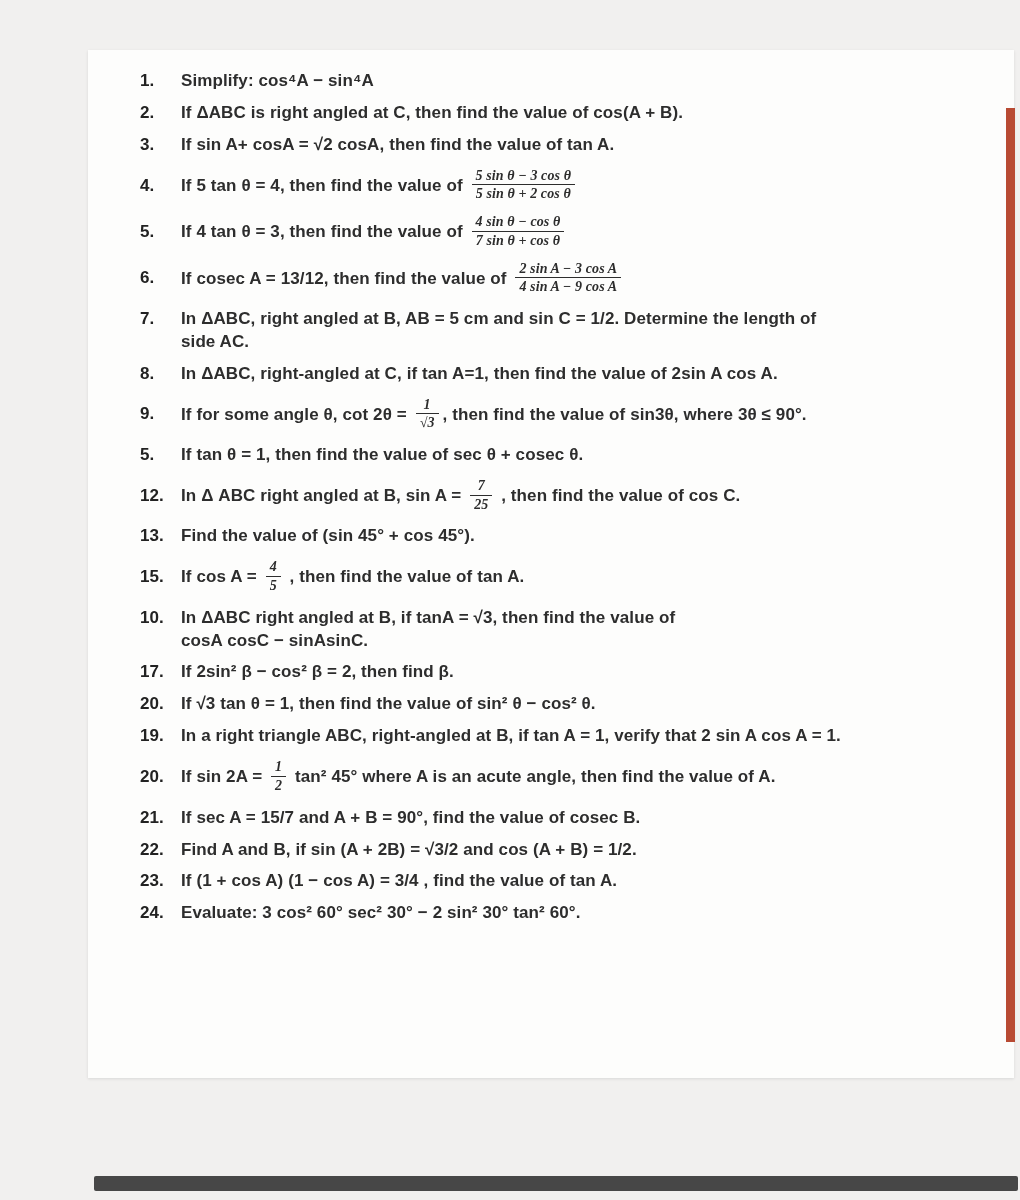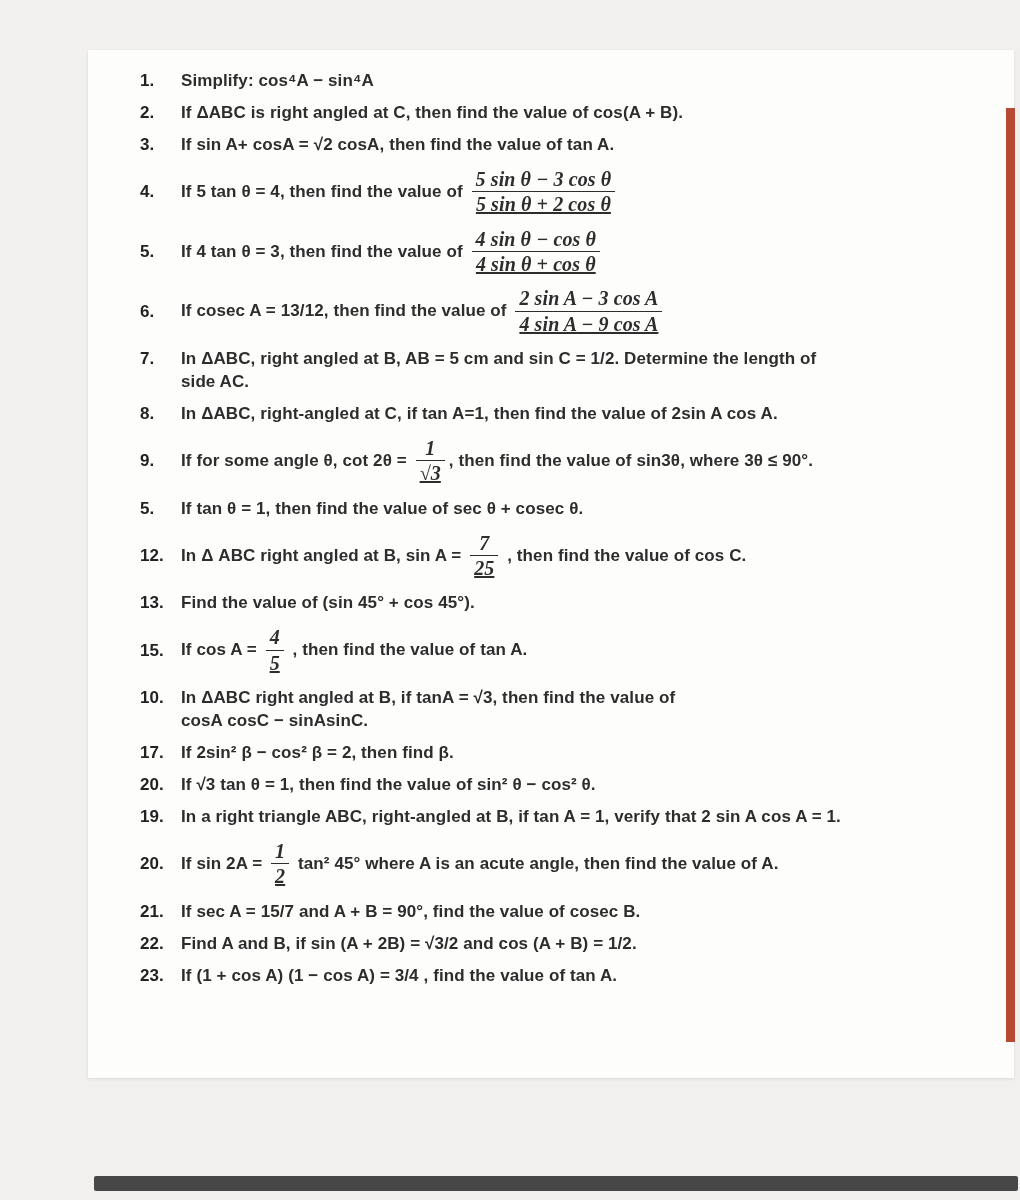--- a/index.html
+++ b/index.html
@@ -71,35 +71,34 @@
     flex:1;
     padding-right:8px;
   }
   .frac {
     display:inline-block;
     vertical-align:middle;
     text-align:center;
     font-family:"Liberation Serif", serif;
     font-style:italic;
     font-weight:700;
-    font-size:20px;
+    font-size:14px;
     line-height:1.12;
     margin:0 4px;
     position:relative;
     top:-1px;
   }
   .frac .fnum {
     display:block;
     padding:0 4px 1px 4px;
     border-bottom:1.6px solid #2d2d2d;
   }
   .frac .fden {
     display:block;
     padding:1px 4px 0 4px;
-    text-decoration:underline;
   }
 </style>
 </head>
 <body>
 
 <div class="canvas" style="background: rgb(241, 240, 239);">
   <div class="paper" style="background: rgb(253, 253, 252);"></div>
   <div class="red-strip" style="background: rgb(184, 74, 51);"></div>
   <div class="bottom-bar" style="background: rgb(71, 71, 71);"></div>
   <div class="content" style="color: rgb(45, 45, 45);">
@@ -114,21 +113,21 @@
       <div class="q-row">
         <span class="q-num">3.</span>
         <span class="q-text">If sin A+ cosA = √2 cosA, then find the value of tan A.</span>
       </div>
       <div class="q-row tall">
         <span class="q-num">4.</span>
         <span class="q-text">If 5 tan θ = 4, then find the value of <span class="frac"><span class="fnum">5 sin θ − 3 cos θ</span><span class="fden">5 sin θ + 2 cos θ</span></span></span>
       </div>
       <div class="q-row tall">
         <span class="q-num">5.</span>
-        <span class="q-text">If 4 tan θ = 3, then find the value of <span class="frac"><span class="fnum">4 sin θ − cos θ</span><span class="fden">4 sin θ + cos θ</span></span></span>
+        <span class="q-text">If 4 tan θ = 3, then find the value of <span class="frac"><span class="fnum">4 sin θ − cos θ</span><span class="fden">7 sin θ + cos θ</span></span></span>
       </div>
       <div class="q-row tall">
         <span class="q-num">6.</span>
         <span class="q-text">If cosec A = 13/12, then find the value of <span class="frac"><span class="fnum">2 sin A − 3 cos A</span><span class="fden">4 sin A − 9 cos A</span></span></span>
       </div>
       <div class="q-row">
         <span class="q-num">7.</span>
         <span class="q-text">In ΔABC, right angled at B, AB = 5 cm and sin C = 1/2. Determine the length of<br>side AC.</span>
       </div>
       <div class="q-row">
@@ -180,14 +179,18 @@
         <span class="q-text">If sec A = 15/7 and A + B = 90°, find the value of cosec B.</span>
       </div>
       <div class="q-row">
         <span class="q-num">22.</span>
         <span class="q-text">Find A and B, if sin (A + 2B) = √3/2 and cos (A + B) = 1/2.</span>
       </div>
       <div class="q-row">
         <span class="q-num">23.</span>
         <span class="q-text">If (1 + cos A) (1 − cos A) = 3/4 , find the value of tan A.</span>
       </div>
+      <div class="q-row">
+        <span class="q-num">24.</span>
+        <span class="q-text">Evaluate: 3 cos² 60° sec² 30° − 2 sin² 30° tan² 60°.</span>
+      </div>
     </div>
 </div>
 
 </body></html>

